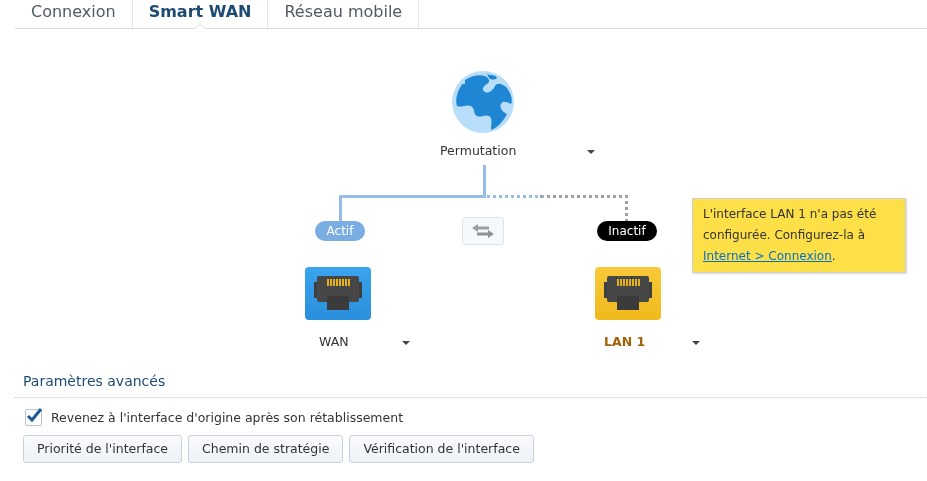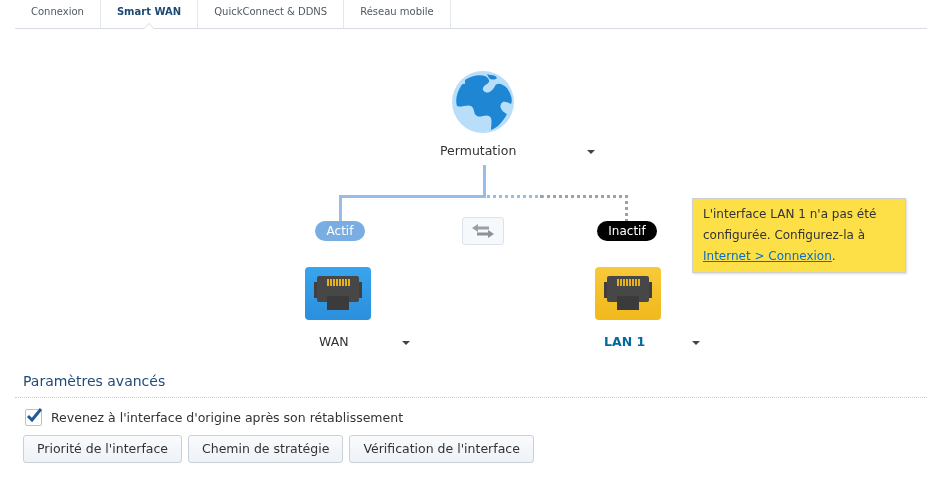--- a/index.html
+++ b/index.html
@@ -9,21 +9,21 @@
     font-size:12px; color:#333;
     position:relative;
   }
   .tabs {
     position:absolute; left:15px; top:0; right:0; height:28px;
     border-bottom:1px solid #d8dde3;
     display:flex;
   }
   .tab {
     height:28px; line-height:24px; padding:0 16px;
-    font-size:10px; color:#505a64;
+    font-size:16px; color:#505a64;
     border-right:1px solid #e3e6ea;
     position:relative; cursor:pointer;
   }
   .tab.first { padding-left:16px; }
   .tab.active { color:#1d4a72; font-weight:bold; }
   .tab.active::after {
     content:""; position:absolute; left:50%; bottom:-1px; margin-left:-6px;
     width:0; height:0;
     border-left:6px solid transparent; border-right:6px solid transparent;
     border-bottom:6px solid #d8dde3;
@@ -83,21 +83,20 @@
     border:1px solid #c8d0d9; border-radius:3px;
     background:linear-gradient(#f9fbfd,#eef2f6); cursor:pointer; white-space:nowrap;
   }
 </style>
 </head>
 <body>
 
 <div class="tabs">
   <div class="tab first">Connexion</div>
   <div class="tab active">Smart WAN</div>
-  <div class="tab">QuickConnect &amp; DDNS</div>
   <div class="tab">Réseau mobile</div>
 </div>
 
 <svg class="globe" viewBox="0 0 64 64">
   <circle cx="32" cy="32" r="31" fill="#b9defa"></circle>
   <path d="M14 10 C20 6 28 4 34 6 C38 8 40 12 36 14 C32 16 30 20 34 22 C38 24 42 20 44 16 C46 12 52 14 56 18 C60 24 62 30 60 34 C56 32 52 30 50 34 C48 38 52 42 56 44 C52 52 46 58 40 60 C40 54 42 48 38 46 C34 44 30 48 26 46 C22 44 24 38 20 36 C16 34 10 38 6 36 C4 30 6 22 10 16 C12 12 16 14 18 18 C20 22 16 24 14 20 Z" fill="#1f86d4"></path>
   <path d="M36 4 C40 6 44 4 46 8 C44 10 40 10 38 8 Z" fill="#1f86d4"></path>
 </svg>
 <div class="label" style="left:440px; top:143px;">Permutation</div>
 <div class="caret" style="left:587px; top:150px;"></div>
@@ -149,21 +148,21 @@
         <rect x="25" y="12" width="2" height="7"></rect>
       <rect x="28" y="12" width="2" height="7"></rect>
         <rect x="31" y="12" width="2" height="7"></rect>
       <rect x="34" y="12" width="2" height="7"></rect>
         <rect x="37" y="12" width="2" height="7"></rect>
       <rect x="40" y="12" width="2" height="7"></rect>
         <rect x="43" y="12" width="2" height="7"></rect>
     </g>
   </svg>
 </div>
-<div class="label" style="left:604px; top:334px; font-weight:bold; color:#0369a1;">LAN 1</div>
+<div class="label" style="left:604px; top:334px; font-weight:bold; color:#a16207;">LAN 1</div>
 <div class="caret" style="left:692px; top:341px;"></div>
 
 <div class="tooltip">
   <div>L'interface LAN 1 n'a pas été</div>
   <div>configurée. Configurez-la à</div>
   <div><a>Internet &gt; Connexion</a><span>.</span></div>
 </div>
 
 <div class="section-title">Paramètres avancés</div>
 <div class="section-rule"></div>

